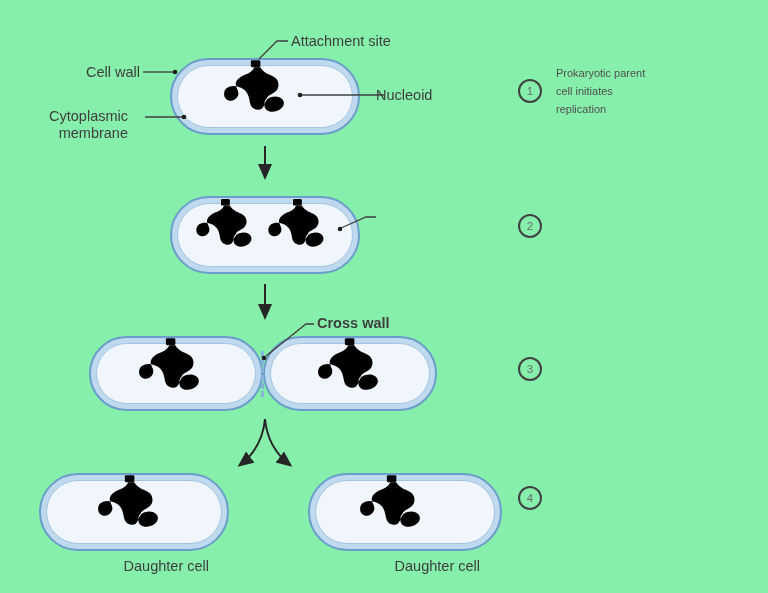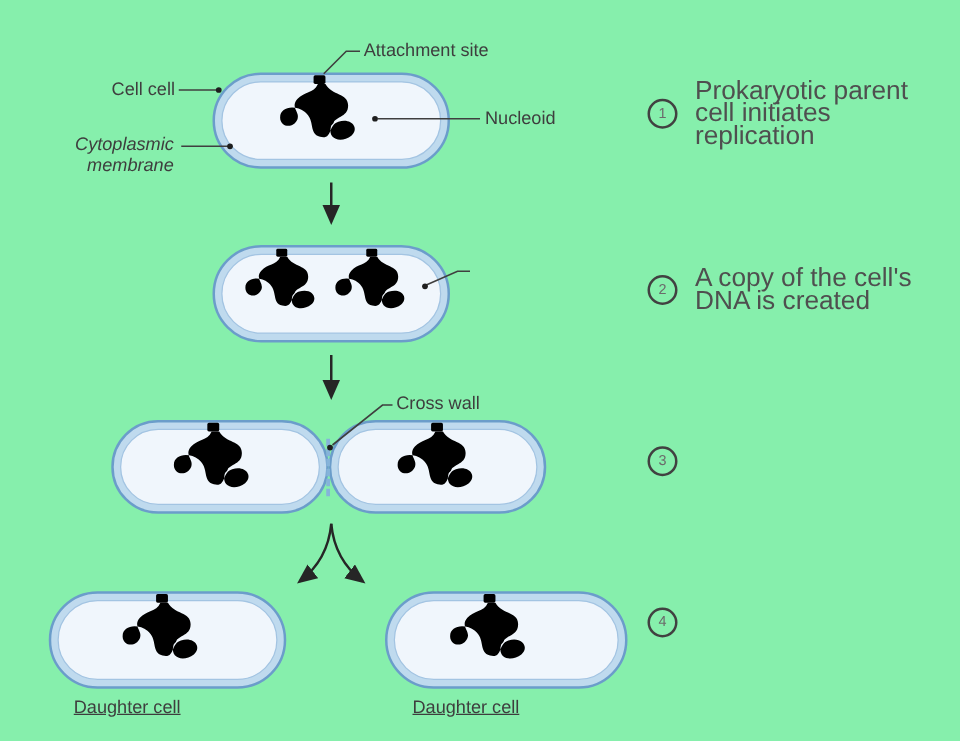--- a/index.html
+++ b/index.html
@@ -22,37 +22,37 @@
   .dna { position:absolute; overflow:visible; }
   .dna-blue { color:var(--dna_blue); }
   .dna-pink { color:var(--dna_pink); }
   .cross-wall-dash {
     position:absolute; width:0; border-left:3px dashed var(--cross_wall_dash);
   }
   .dlabel {
     position:absolute; font-size:14.5px; color:var(--label_text);
     white-space:pre-line; line-height:1.2;
   }
-  .dlabel.center { text-align:left;text-decoration:underline; }
+  .dlabel.center { text-align:right; }
   .dlabel.right { text-align:right; }
   .overlay { position:absolute; left:0; top:0; pointer-events:none; }
   .overlay .conn { fill:none; stroke:var(--connector); stroke-width:1.3; }
   .overlay .dot { fill:#1e1e1e; }
   .overlay .arrow { fill:none; stroke:var(--arrow); stroke-width:2; }
   .step {
     position:absolute; left:518px; display:flex; align-items:center; gap:14px; width:230px;
   }
   .step-circle {
     flex:0 0 auto; width:24px; height:24px; box-sizing:border-box;
     border:2px solid var(--step_circle); border-radius:50%;
     display:flex; align-items:center; justify-content:center;
     font-size:11.5px; color:var(--step_number);
   }
   .step-text {
-    font-size:21px; line-height:18px; color:var(--step_text); white-space:pre-line;
+    font-size:11px; line-height:18px; color:var(--step_text); white-space:pre-line;
   }
 </style>
 </head>
 <body>
 
 <div class="canvas">
 
   <svg width="0" height="0" style="position:absolute" aria-hidden="true">
     <defs>
       <g id="nucleoid">
@@ -128,42 +128,40 @@
     <circle class="dot" cx="184" cy="117" r="2.3"></circle>
     <path class="conn" d="M384,95 L302,95"></path>
     <circle class="dot" cx="300" cy="95" r="2.3"></circle>
     <path class="conn" d="M376,217 L366,217 L341,228"></path>
     <circle class="dot" cx="340" cy="229" r="2.3"></circle>
     <path class="conn" d="M314,324 L306,324 L266,356"></path>
     <circle class="dot" cx="264" cy="358" r="2.3"></circle>
   </svg>
 
   <div class="dlabel" style="left:291px; top:33px;">Attachment site</div>
-  <div class="dlabel right" style="left:60px; top:64px; width:80px;">Cell cell</div>
-  <div class="dlabel right" style="left:29px; top:108px; width:110px;font-style:italic;">Cytoplasmic
+  <div class="dlabel right" style="left:60px; top:64px; width:80px;">Cell wall</div>
+  <div class="dlabel right" style="left:18px; top:108px; width:110px;">Cytoplasmic
 membrane</div>
-  <div class="dlabel" style="left:388px; top:87px;">Nucleoid</div>
-  <div class="dlabel" style="left:317px; top:315px;">Cross wall</div>
+  <div class="dlabel" style="left:376px; top:87px;">Nucleoid</div>
+  <div class="dlabel" style="left:317px; top:315px;font-weight:bold;">Cross wall</div>
   <div class="dlabel center" style="left:59px; top:558px; width:150px;">Daughter cell</div>
   <div class="dlabel center" style="left:330px; top:558px; width:150px;">Daughter cell</div>
 
   <div class="step" style="top:64px;">
     <div class="step-circle">
       <span>1</span>
     </div>
     <div class="step-text">Prokaryotic parent
 cell initiates
 replication</div>
   </div>
   <div class="step" style="top:214px;">
     <div class="step-circle">
       <span>2</span>
     </div>
-    <div class="step-text">A copy of the cell's
-DNA is created</div>
   </div>
   <div class="step" style="top:357px;">
     <div class="step-circle">
       <span>3</span>
     </div>
   </div>
   <div class="step" style="top:486px;">
     <div class="step-circle">
       <span>4</span>
     </div>

